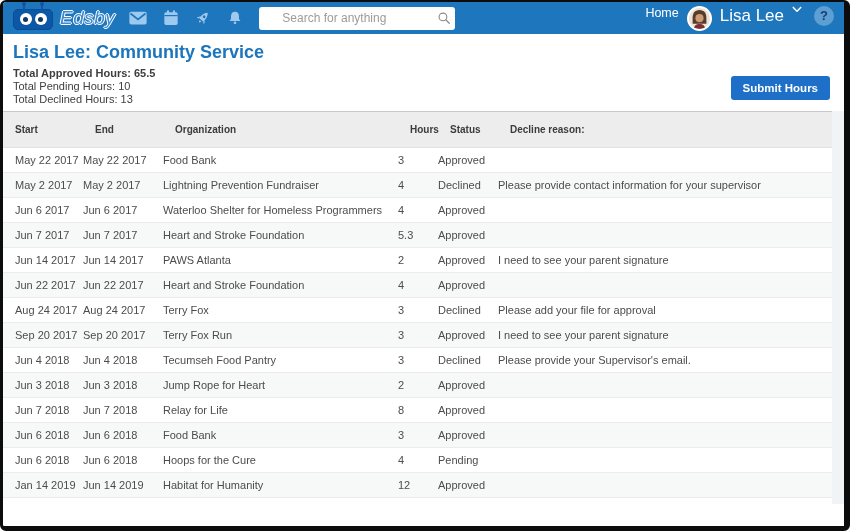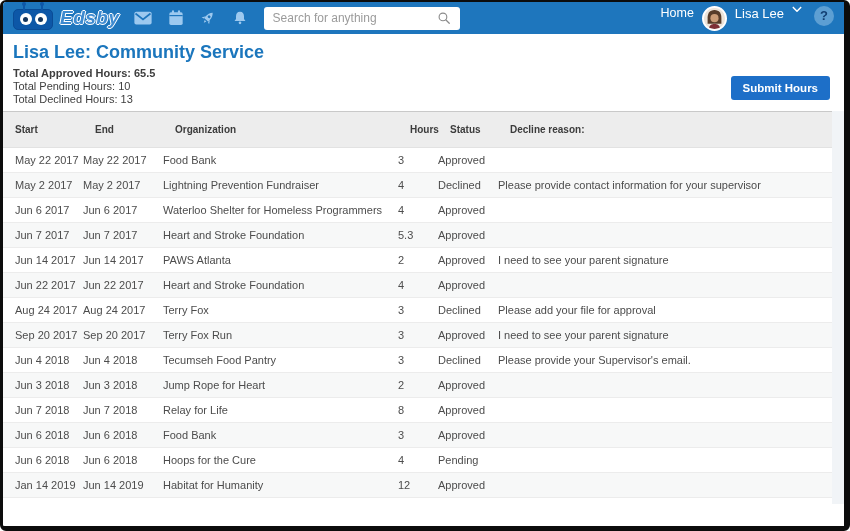--- a/index.html
+++ b/index.html
@@ -16,32 +16,32 @@
   }
   .brand{display:flex;align-items:center;gap:7px;cursor:pointer;}
   .robot{width:40px;height:21px;background:#0d57a7;border:1px solid #0a4c96;border-radius:5px;
     display:flex;align-items:center;justify-content:center;gap:3px;position:relative;margin-top:2px;}
   .robot .eye{width:12px;height:12px;background:#fff;border-radius:50%;display:flex;align-items:center;justify-content:center;}
   .robot .pupil{width:5px;height:5px;background:#15365e;border-radius:50%;}
   .robot .antenna{position:absolute;top:-5px;width:2px;height:5px;background:#0d57a7;}
   .robot .antenna::after{content:"";position:absolute;top:-3px;left:-1px;width:4px;height:4px;border-radius:50%;background:#0d57a7;}
   .robot .antenna.a-left{left:9px;} .robot .antenna.a-right{right:9px;}
   .brand-text{
-    font-size:19px;font-weight:bold;font-style:italic;letter-spacing:.5px;color:#3e8bd0;
+    font-size:19px;font-weight:normal;font-style:italic;letter-spacing:.5px;color:#3e8bd0;
     text-shadow:-1px 0 0 #fff,1px 0 0 #fff,0 -1px 0 #fff,0 1px 0 #fff;
   }
   .nav-icons{display:flex;align-items:center;gap:16px;}
   .icon-btn{display:flex;align-items:center;justify-content:center;cursor:pointer;}
-  .search{background:#fff;border-radius:3px;height:23px;width:196px;display:flex;align-items:center;padding:0 9px;margin-left:2px;}
+  .search{background:#fff;border-radius:3px;height:23px;width:196px;display:flex;align-items:center;padding:0 23px;margin-left:2px;}
   .search input{border:none;outline:none;flex:1;font-size:12px;color:#444;font-family:inherit;background:transparent;}
   .search input::placeholder{color:#9b9b9b;}
   .topbar-right{margin-left:auto;display:flex;align-items:flex-start;gap:8px;}
   .home-link{font-size:12.5px;color:#fff;cursor:pointer;}
   .avatar{width:25px;height:25px;border-radius:50%;border:2px solid #fff;overflow:hidden;background:#e9e2d8;cursor:pointer;flex:0 0 auto;}
-  .user-name{font-size:13px;color:#fff;cursor:pointer;}
+  .user-name{font-size:17px;color:#fff;cursor:pointer;}
   .help{width:20px;height:20px;border-radius:50%;background:#5d9fd3;color:#123f73;font-weight:bold;font-size:13px;
     display:flex;align-items:center;justify-content:center;cursor:pointer;margin-left:4px;}
   
   .main{flex:1;position:relative;background:#fff;overflow:hidden;}
   .page-title{color:#1b76bd;font-size:18px;font-weight:bold;margin:8px 10px 4px 10px;}
   .stats-row{display:flex;align-items:center;justify-content:space-between;padding:0 14px 0 10px;}
   .stats{font-size:11px;line-height:13px;color:#3e3e3e;}
   .stats .stat-line{white-space:pre;}
   .stats .stat-line.bold{font-weight:bold;}
   .submit-btn{background:#1d6fc8;color:#fff;border:none;border-radius:3px;font-family:inherit;

